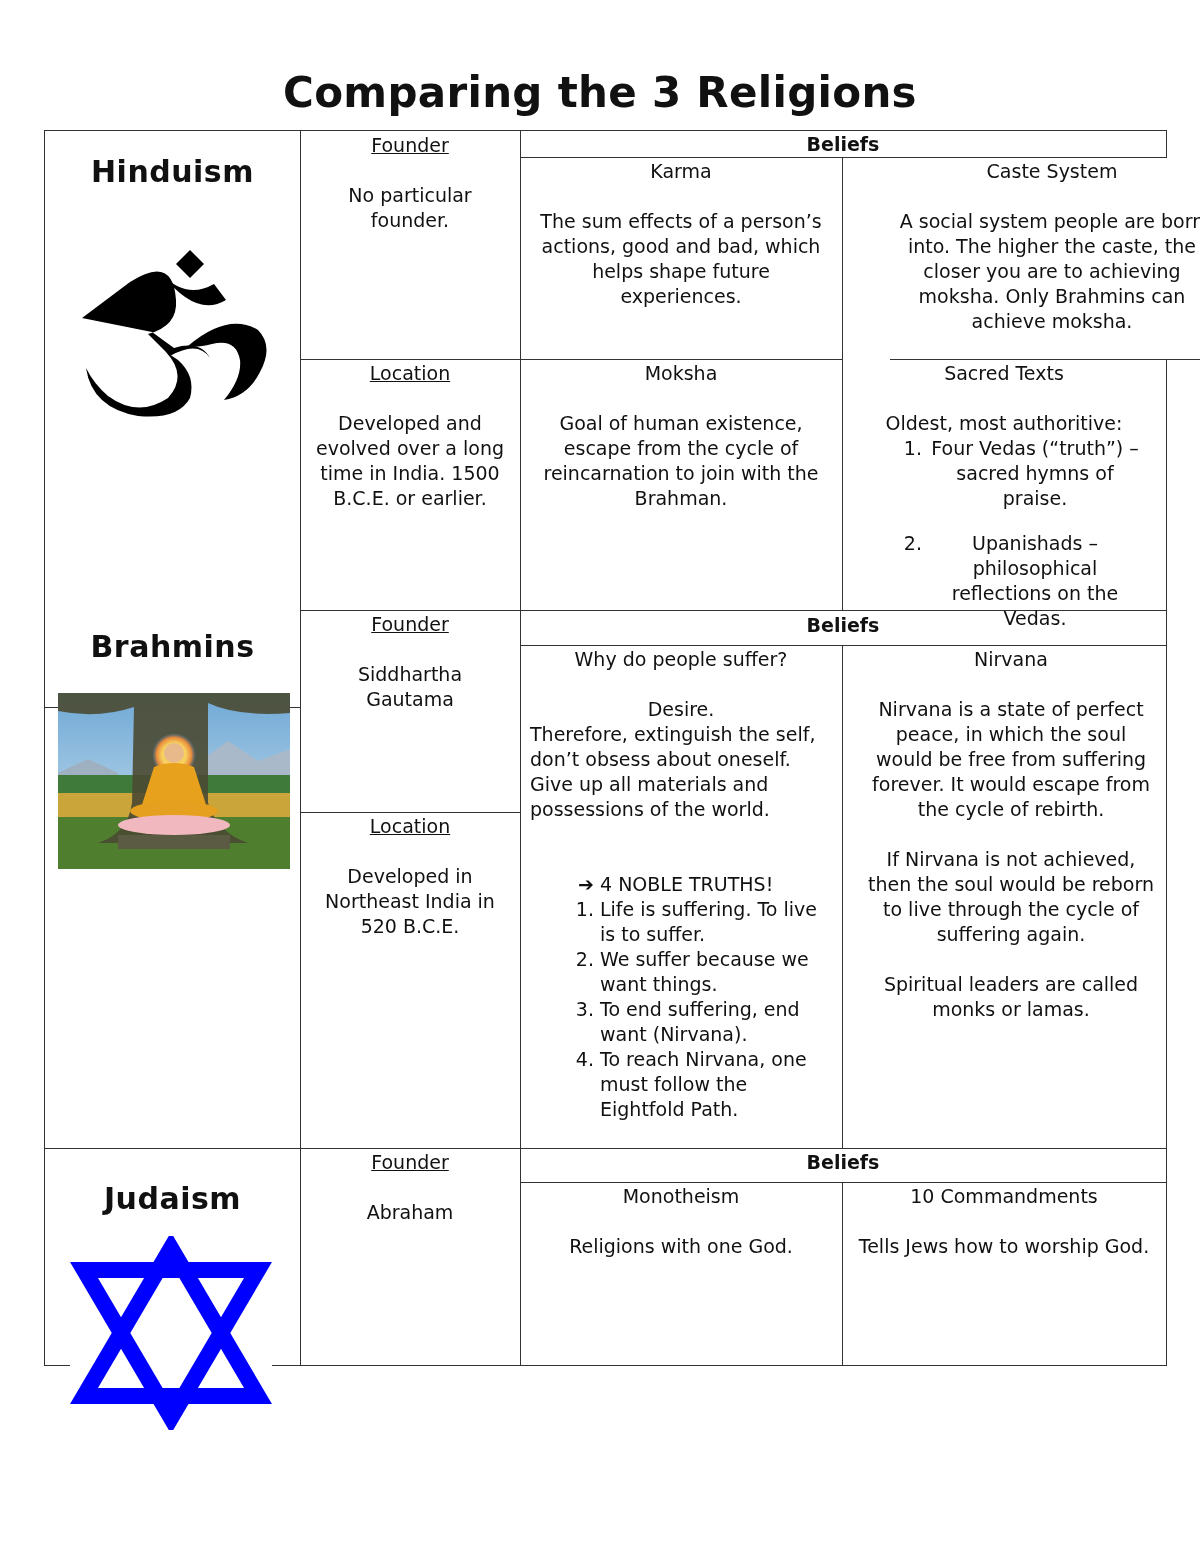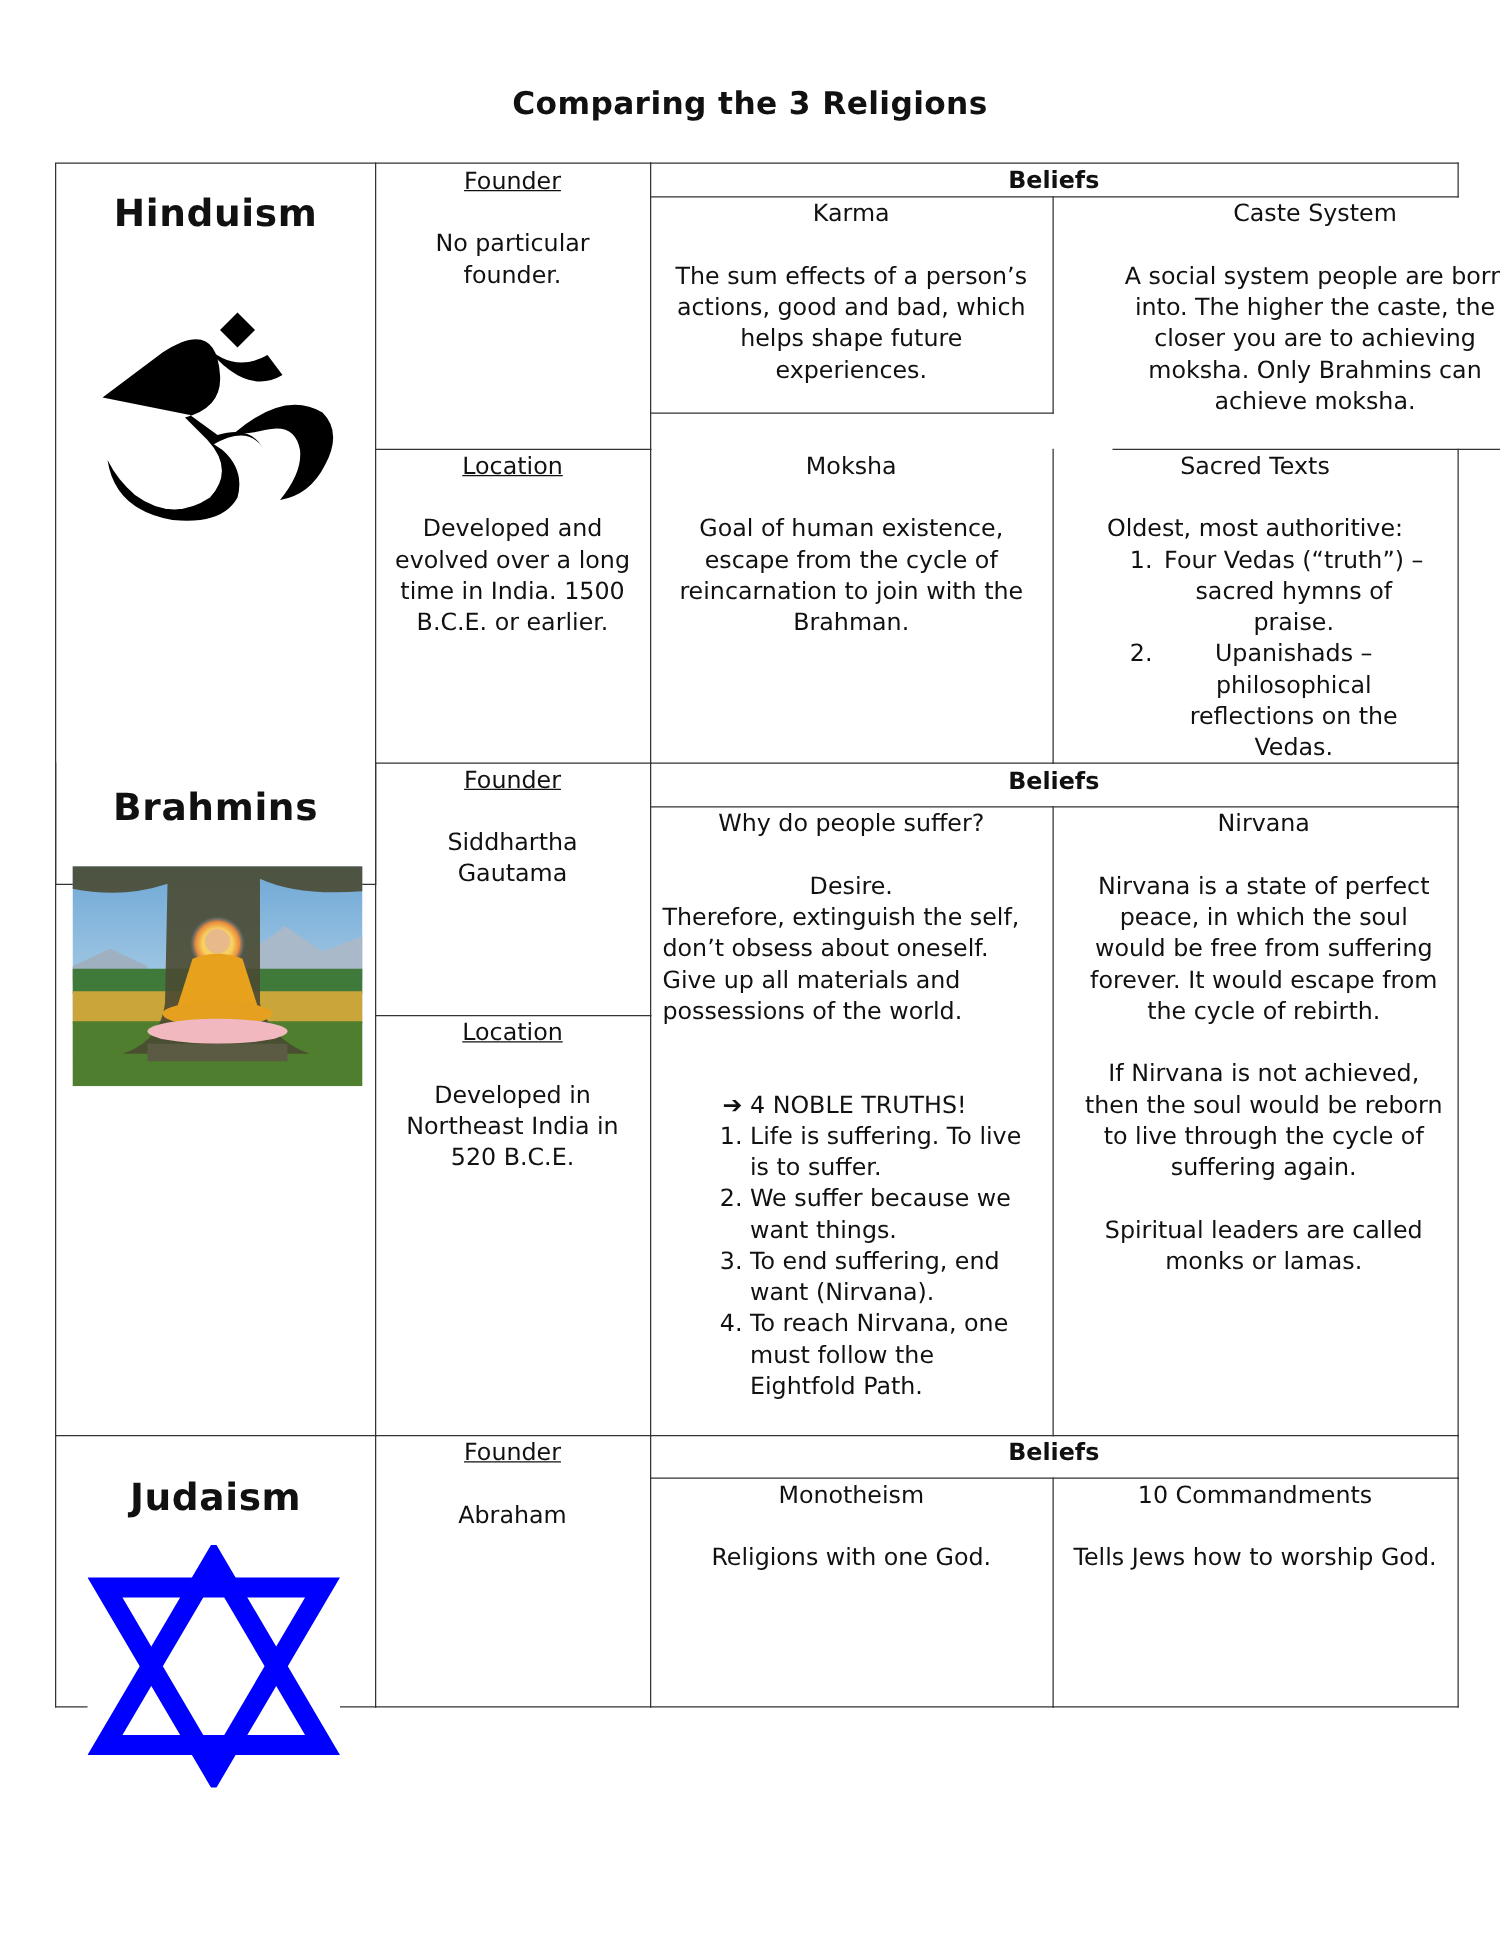--- a/index.html
+++ b/index.html
@@ -1,19 +1,19 @@
 <!DOCTYPE html>
 <html><head>
 <meta charset="utf-8">
 <style>
   html, body { margin: 0; padding: 0; background: #ffffff; }
   body { width: 1200px; height: 1553px; position: relative; overflow: hidden;
          font-family: "DejaVu Sans", sans-serif; color: #111; }
   .title { position: absolute; left: 0; width: 1200px; top: 68px; text-align: center;
-           font-size: 25px; font-weight: bold; letter-spacing: 0.3px; }
+           font-size: 42px; font-weight: bold; letter-spacing: 0.3px; }
   .cell { position: absolute; box-sizing: border-box; border: 1.5px solid #333;
           text-align: center; font-size: 19px; line-height: 25px; }
   .nb-l { border-left: none; }
   .nb-t { border-top: none; }
   .religion-name { font-size: 30px; font-weight: bold; margin-top: 28px; letter-spacing: 0.5px; }
   .label { text-decoration: underline; display: block; }
   .beliefs-head { font-weight: bold; font-size: 19px; }
   .pad { padding-top: 2px; }
   .gap { height: 25px; }
   .left-text { text-align: left; padding-left: 10px; padding-right: 8px; }
@@ -52,21 +52,21 @@
     <div class="pad">
       <span class="label">Location</span>
       <div class="gap"></div>
       <div style="padding:0 8px;">Developed and evolved over a long time in India. 1500 B.C.E. or earlier.</div>
     </div>
   </div>
 
   <div class="cell nb-l beliefs-head" style="left:520px; top:130px; width:647px; height:28px; line-height:26px;">
     <span>Beliefs</span>
   </div>
-  <div class="cell nb-l nb-t" style="left:520px; top:157px; width:323px; height:174px;">
+  <div class="cell nb-l nb-t" style="left:520px; top:157px; width:323px; height:203px;">
     <div class="pad">
       <div>Karma</div>
       <div class="gap"></div>
       <div style="padding:0 12px;">The sum effects of a person’s actions, good and bad, which helps shape future experiences.</div>
     </div>
   </div>
   <div class="cell nb-l nb-t" style="left:890px; top:157px; width:325px; height:203px;">
     <div class="pad">
       <div>Caste System</div>
       <div class="gap"></div>
@@ -85,21 +85,21 @@
       <div>Sacred Texts</div>
       <div class="gap"></div>
       <div>Oldest, most authoritive:</div>
       <ol class="tlist" style="padding-left:50px; padding-right:24px;">
         <li>
           <span class="num">1.</span>
           <div style="text-align:center;">Four Vedas (“truth”) – sacred hymns of praise.</div>
         </li>
         <li>
           <span class="num">2.</span>
-          <div style="text-align:center;">Upanishads – philosophical reflections on the Vedas.</div>
+          <div style="text-align:center;margin-top:20px;">Upanishads – philosophical reflections on the Vedas.</div>
         </li>
       </ol>
     </div>
   </div>
 </div>
 
 <div>
   <div class="cell nb-t" style="left:44px; top:610px; width:257px; height:539px;">
     <div class="religion-name" style="margin-top:24px;">Brahmins</div>
   </div>

